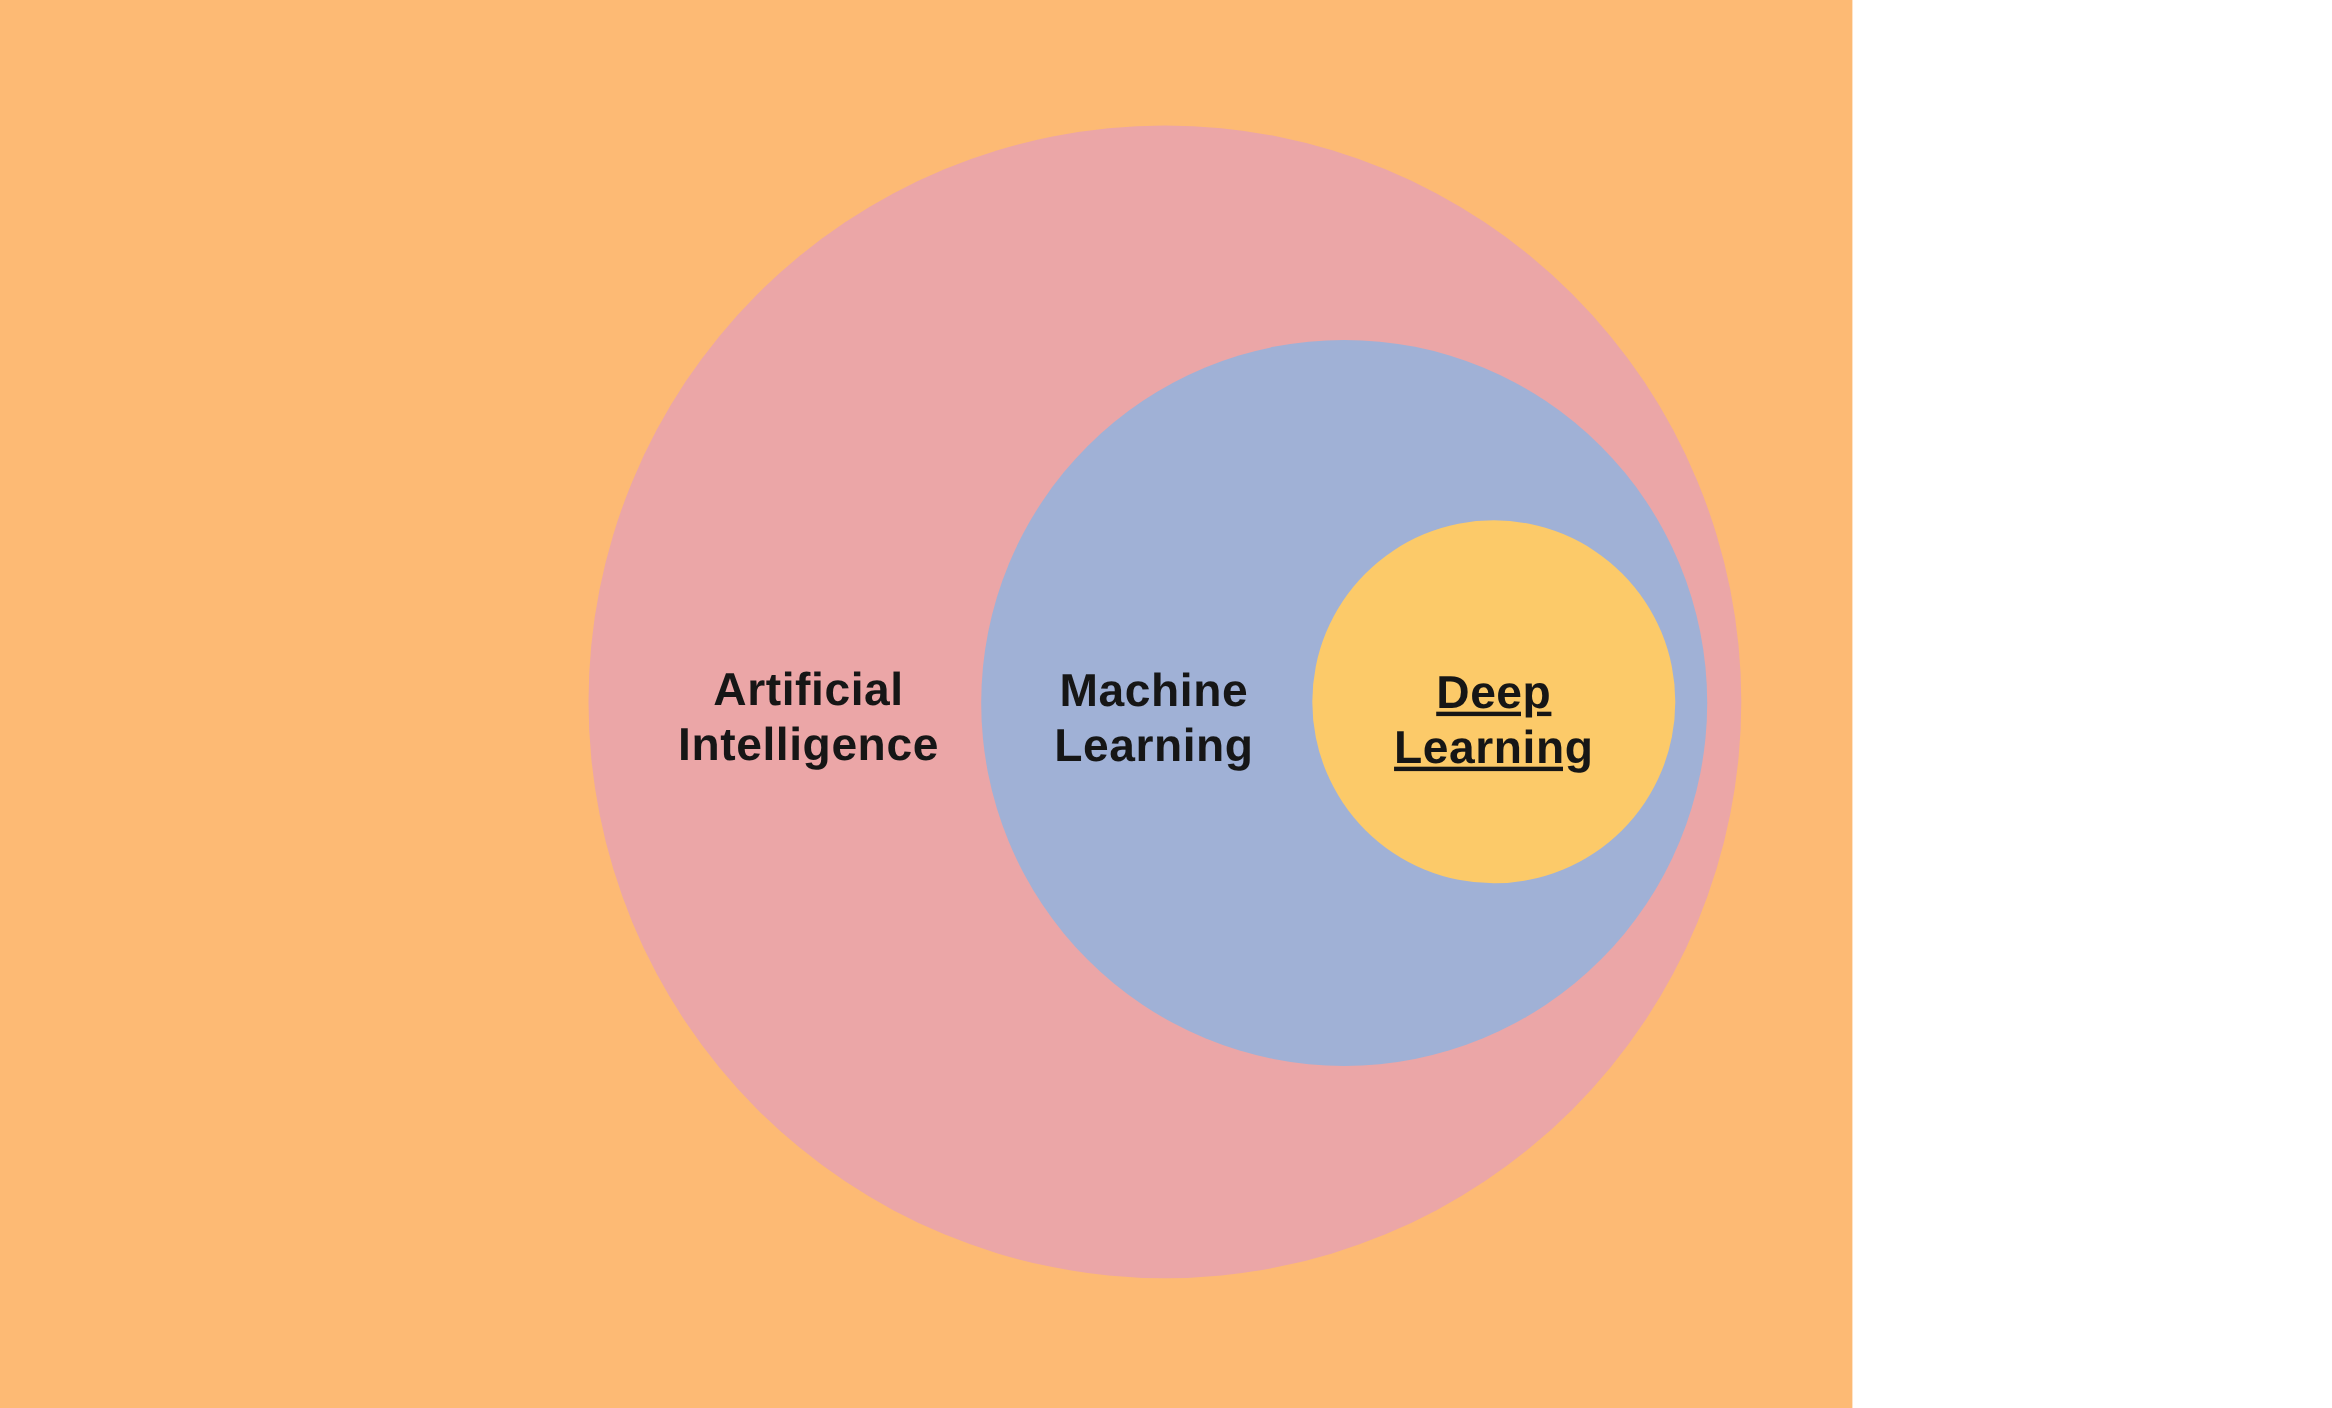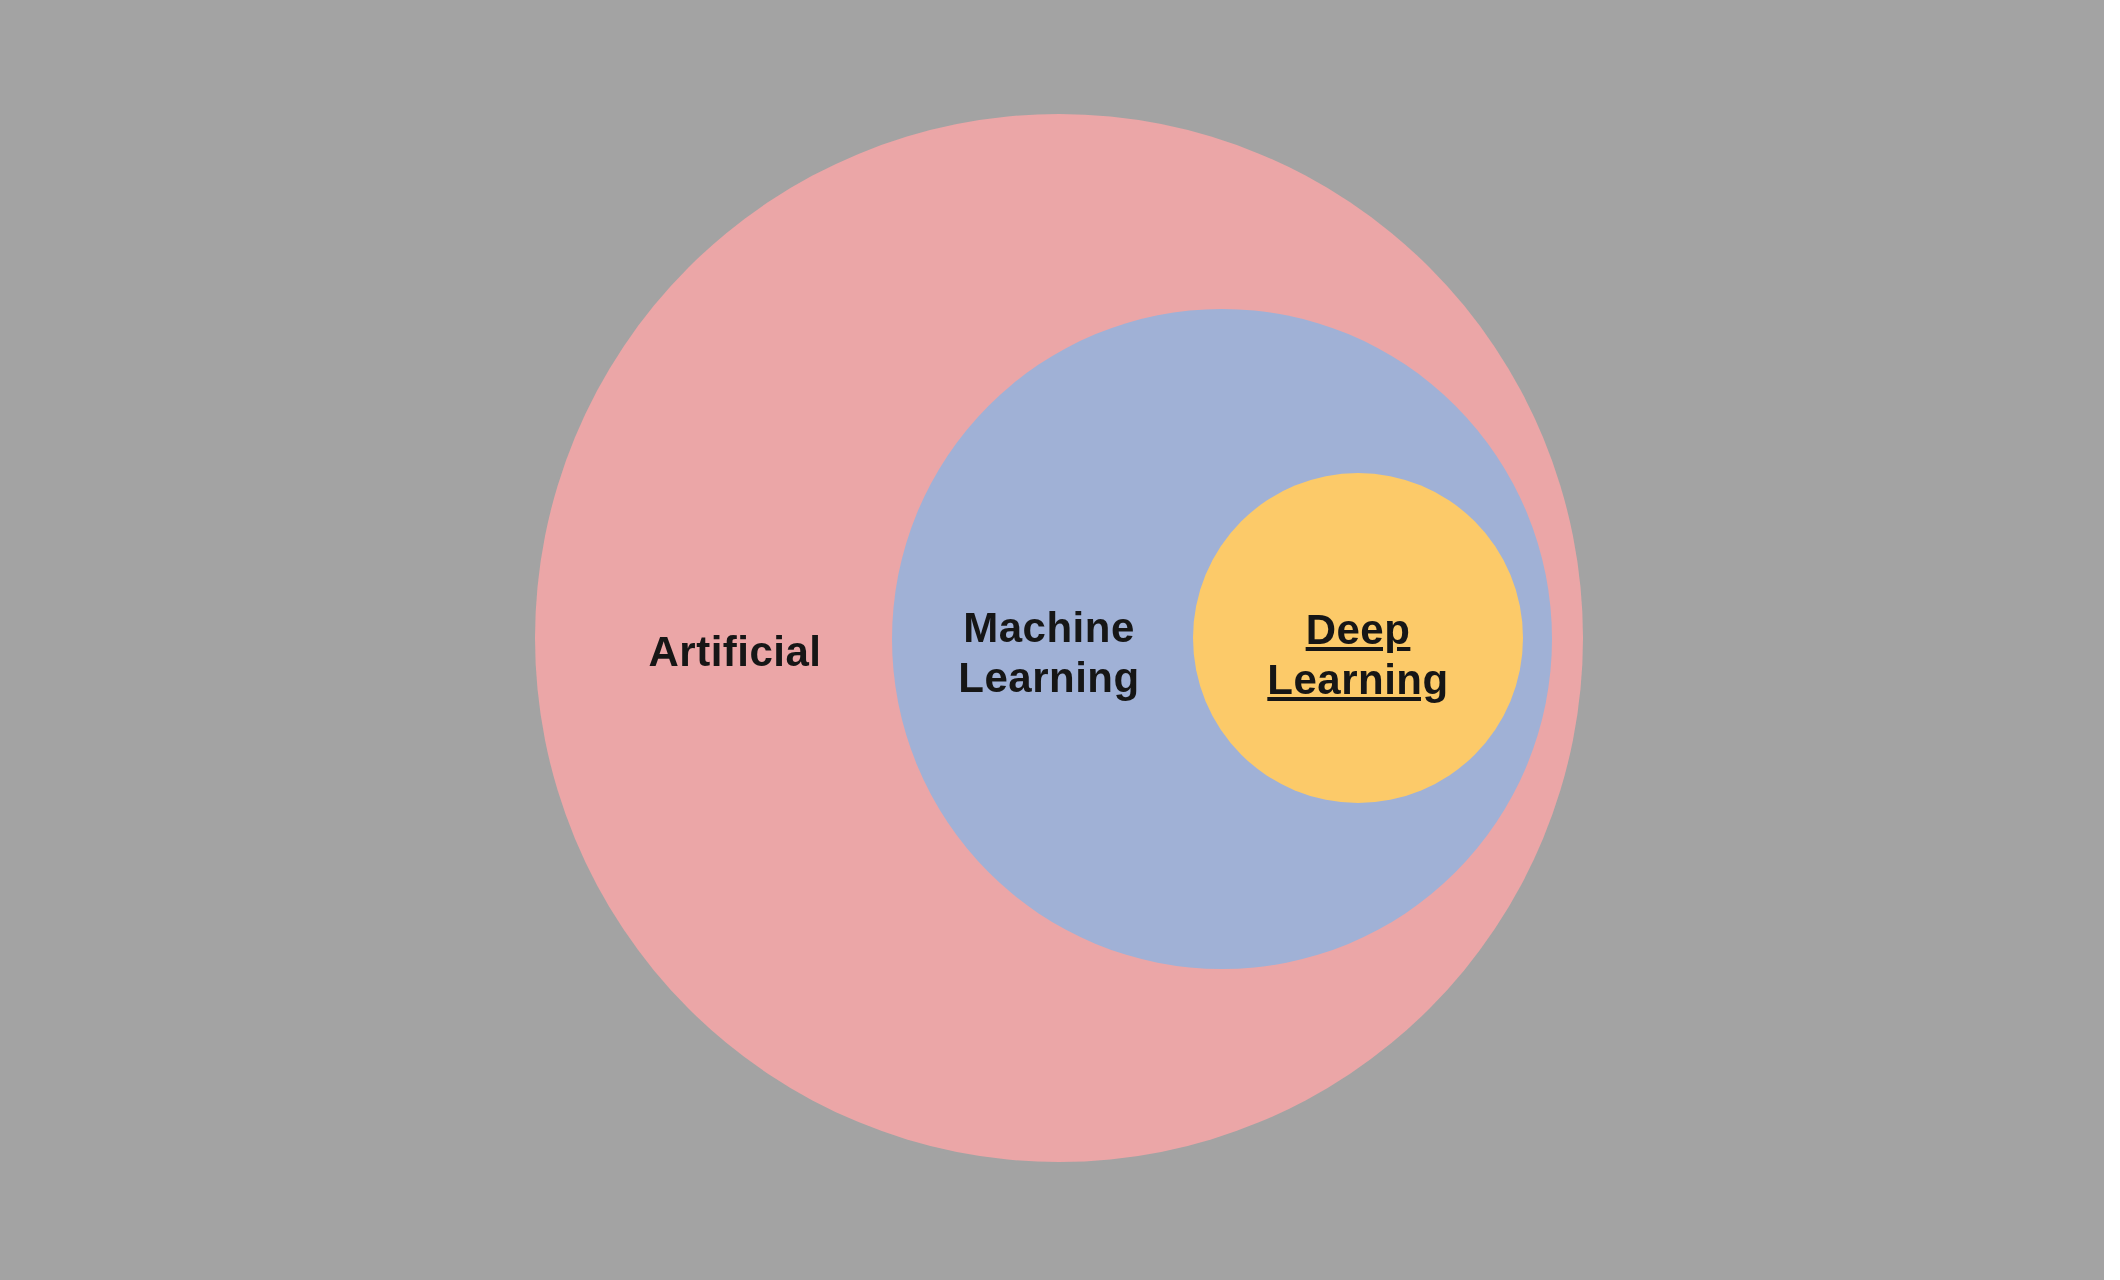--- a/index.html
+++ b/index.html
@@ -2,23 +2,23 @@
 <html><head>
 <meta charset="utf-8">
 <style>
   html, body {
     margin: 0;
     padding: 0;
     background: #ffffff;
   }
   .canvas {
     position: relative;
-    width: 2104px;
+    width: 1684px;
     height: 1280px;
-    background: #a3a3a3;
+    background: #fdba74;
     overflow: hidden;
     font-family: "Liberation Sans", sans-serif;
   }
   .circle {
     position: absolute;
     border-radius: 50%;
   }
   .circle-ai {
     left: 535px;
     top: 114px;
@@ -59,20 +59,21 @@
 <div class="canvas">
 
   <div class="circle circle-ai" style="background: rgb(235, 166, 167);"></div>
 
   <div class="circle circle-ml" style="background: rgb(160, 177, 214);"></div>
 
   <div class="circle circle-dl" style="background: rgb(252, 202, 105);"></div>
 
   <div class="label label-ai">
     <span>Artificial</span>
+    <span>Intelligence</span>
   </div>
 
   <div class="label label-ml">
     <span>Machine</span>
     <span>Learning</span>
   </div>
 
   <div class="label label-dl">
     <span>Deep</span>
     <span>Learning</span>

